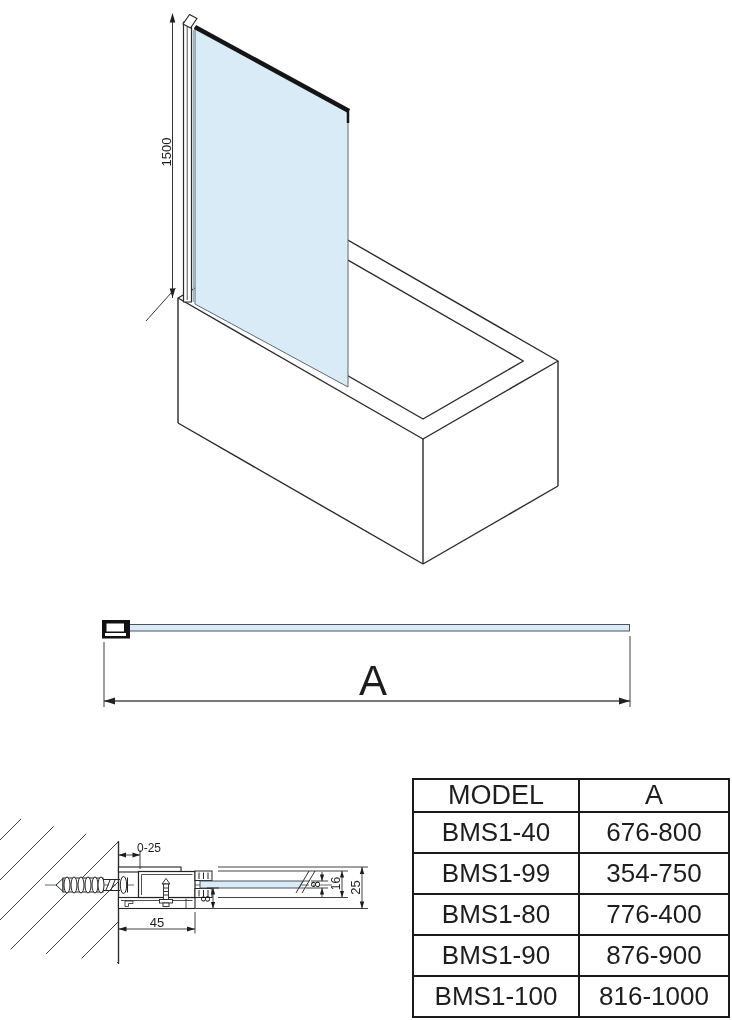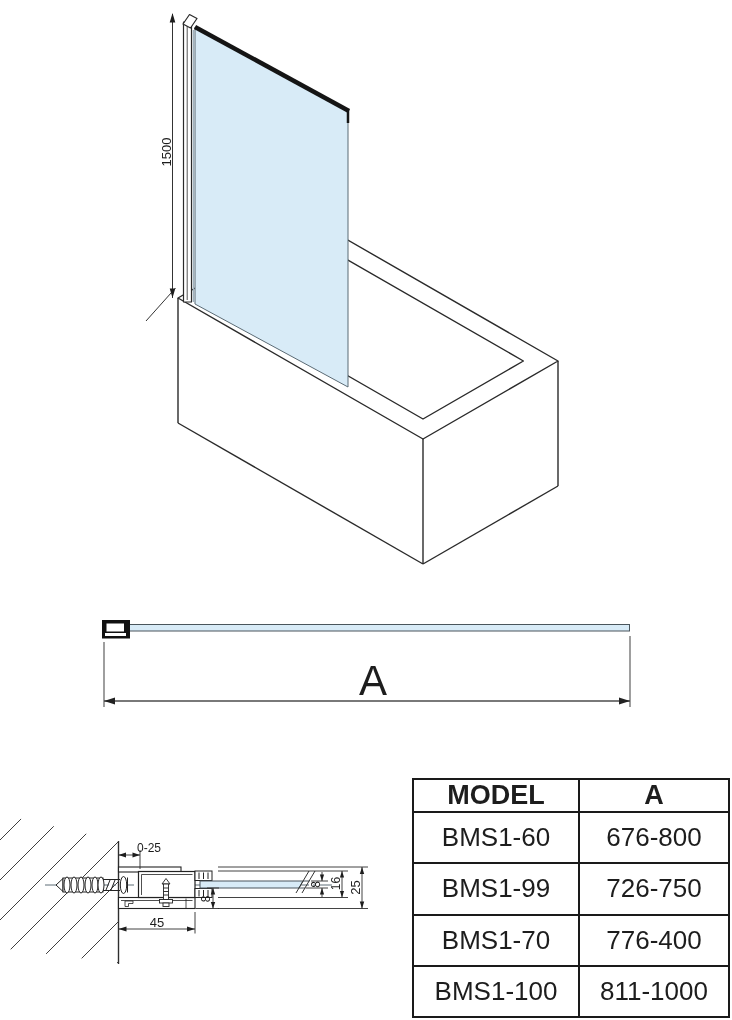--- a/index.html
+++ b/index.html
@@ -6,21 +6,21 @@
   #page{position:relative;width:732px;height:1020px;background:#ffffff;overflow:hidden;
         font-family:"Liberation Sans",sans-serif;}
   #drawing-svg{position:absolute;left:0;top:0;}
   svg text{fill:#1d1d1d;font-family:"Liberation Sans",sans-serif;}
   .dim-text{font-size:13px;}
   .dim-text-small{font-size:12px;}
   #model-table{position:absolute;left:412px;top:778px;width:316px;height:240px;
                border-collapse:collapse;table-layout:fixed;}
   #model-table th,#model-table td{border:2.5px solid #1a1a1a;text-align:center;
                vertical-align:middle;padding:0;color:#1d1d1d;}
-  #model-table th{font-size:27px;font-weight:bold;}
+  #model-table th{font-size:27px;font-weight:normal;}
   #model-table td{font-size:26px;}
   .col-model{width:166px;}
   .col-a{width:150px;}
 </style>
 </head>
 <body>
 
 <div id="page">
 
 <svg id="drawing-svg" width="732" height="1020" viewBox="0 0 732 1020">
@@ -209,31 +209,35 @@
         <col class="col-a">
       </colgroup>
   <thead>
     <tr>
       <th>MODEL</th>
       <th>A</th>
     </tr>
   </thead>
   <tbody>
     <tr>
-      <td>BMS1-60</td>
+      <td>BMS1-40</td>
       <td>676-800</td>
     </tr>
     <tr>
       <td>BMS1-99</td>
-      <td>726-750</td>
-    </tr>
-    <tr>
-      <td>BMS1-70</td>
+      <td>354-750</td>
+    </tr>
+    <tr>
+      <td>BMS1-80</td>
       <td>776-400</td>
     </tr>
     <tr>
+      <td>BMS1-90</td>
+      <td>876-900</td>
+    </tr>
+    <tr>
       <td>BMS1-100</td>
-      <td>811-1000</td>
+      <td>816-1000</td>
     </tr>
   </tbody>
 </table>
 
 </div>
 
 </body></html>

